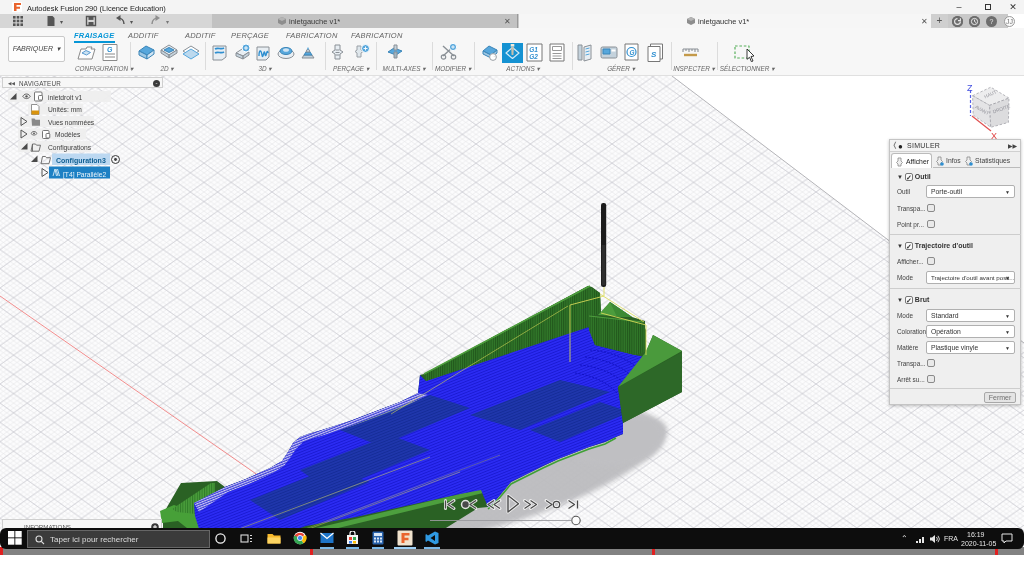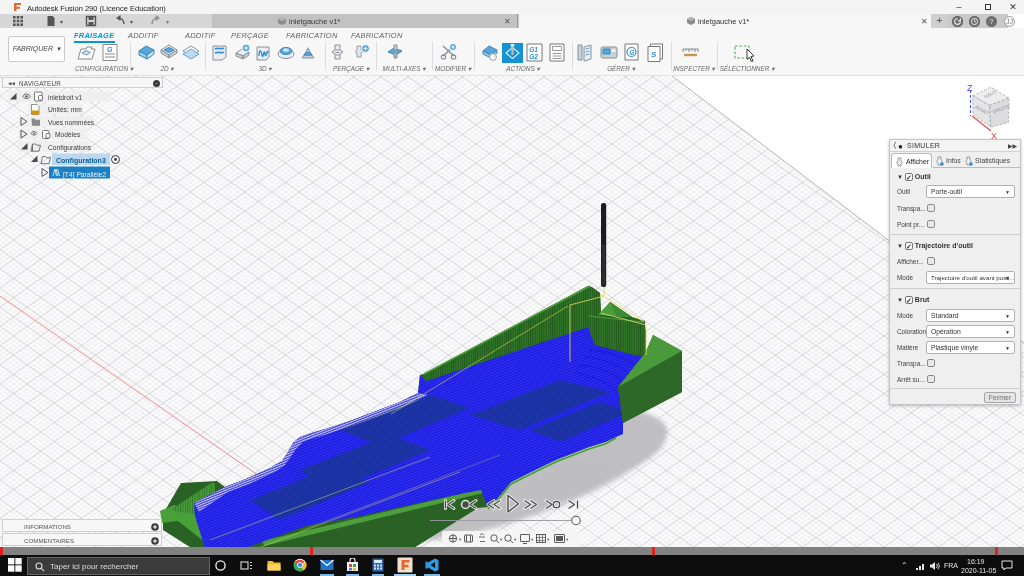--- a/index.html
+++ b/index.html
@@ -36,21 +36,21 @@
 
 #sim{left:889px;top:139px;width:132px;height:266px;background:#efefef;border:1px solid #c4c4c4;box-shadow:0 1px 3px rgba(0,0,0,.25);font-size:7px;color:#3e3e3e;}
 .sdrop{position:absolute;left:36px;width:89px;height:13px;background:#fff;border:1px solid #b0b0b0;border-radius:2px;font-size:6.8px;color:#333;line-height:12px;padding-left:4px;white-space:nowrap;overflow:hidden;}
 .scheck{position:absolute;width:8px;height:8px;background:#e9e9e9;border:1px solid #8a8a8a;border-radius:2px;}
 .slabel{position:absolute;left:7px;font-size:6.4px;color:#3e3e3e;}
 .shead{position:absolute;left:7px;font-size:7px;font-weight:bold;color:#333;}
 .sdivider{position:absolute;left:0;width:131px;height:1px;background:#cdcdcd;}
 
 #graystrip{left:0;top:547px;width:1024px;height:8px;background:#828282;}
 .redtick{position:absolute;top:0;width:3px;height:8px;background:#e02020;}
-#taskbar{left:0;top:555px;width:1024px;height:21px;background:#0d0d0d;}
+#taskbar{left:0;top:528px;width:1024px;height:21px;background:#0d0d0d;border-radius:6px;}
 #search{position:absolute;left:27px;top:1.5px;width:183px;height:18px;background:#3b3b3b;border:1px solid #666;color:#ddd;font-size:8px;}
 .tbicon{position:absolute;top:2px;width:17px;height:17px;}
 .tbtext{position:absolute;color:#e6e6e6;font-size:7px;}
 </style></head>
 <body>
 <div id="app">
 
   <div class="abs" id="titlebar">
     <svg class="logo" viewBox="0 0 10 10">
         <rect x="0" y="0" width="10" height="10" fill="#fff"></rect>

